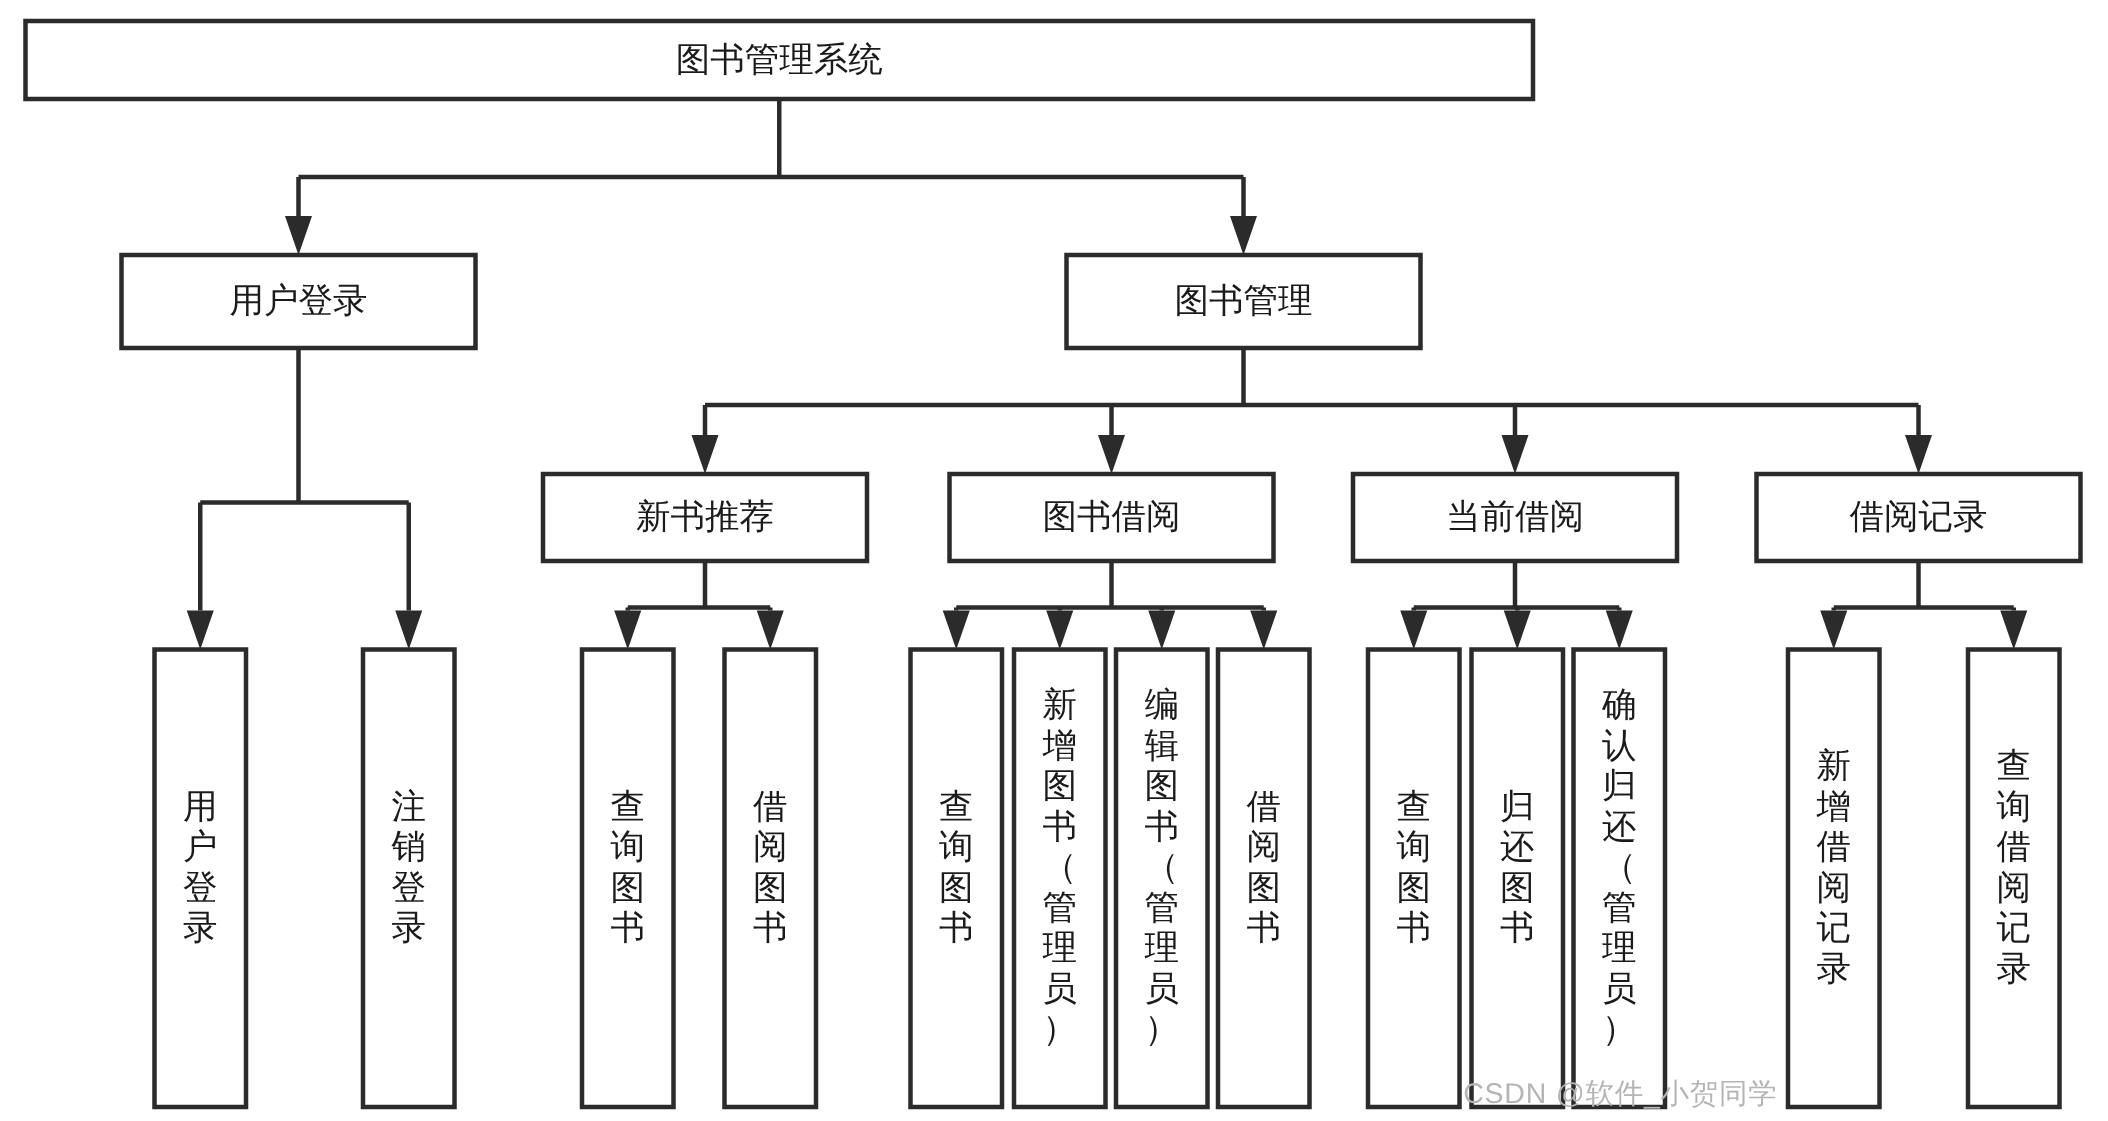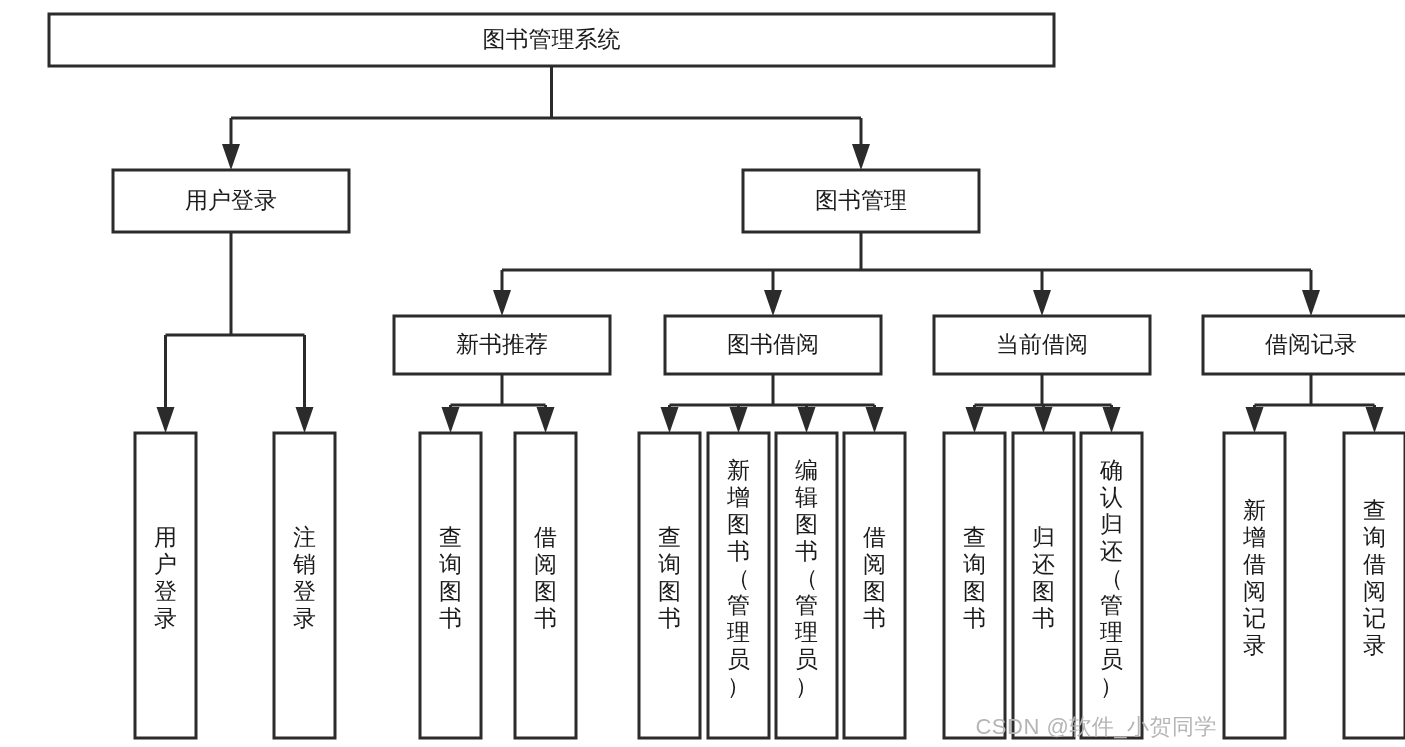--- a/index.html
+++ b/index.html
@@ -11,21 +11,20 @@
     width: 1405px;
     height: 747px;
     font-family: "Liberation Sans", "DejaVu Sans", sans-serif;
     overflow: hidden;
     position: relative;
   }
   #diagram-root {
     position: relative;
     width: 1199px;
     height: 747px;
-    padding-left: 32px;
   }
   svg.diagram {
     display: block;
     width: 1405px;
     height: 747px;
   }
   .node-box {
     fill: #ffffff;
     stroke: #2b2b2b;
     stroke-width: 3;
@@ -51,21 +50,21 @@
     fill: #1b1b1b;
     font-family: "Liberation Sans", "DejaVu Sans", sans-serif;
     font-size: 23px;
     text-anchor: middle;
   }
   .watermark {
     position: absolute;
     right: 14px;
     bottom: 5px;
     font-family: "Liberation Sans", "DejaVu Sans", sans-serif;
-    font-size: 22px;
+    font-size: 19px;
     color: #b5b5b5;
     white-space: nowrap;
     letter-spacing: 0.5px;
     user-select: none;
   }
 </style>
 </head>
 <body>
 
 <div id="diagram-root">

